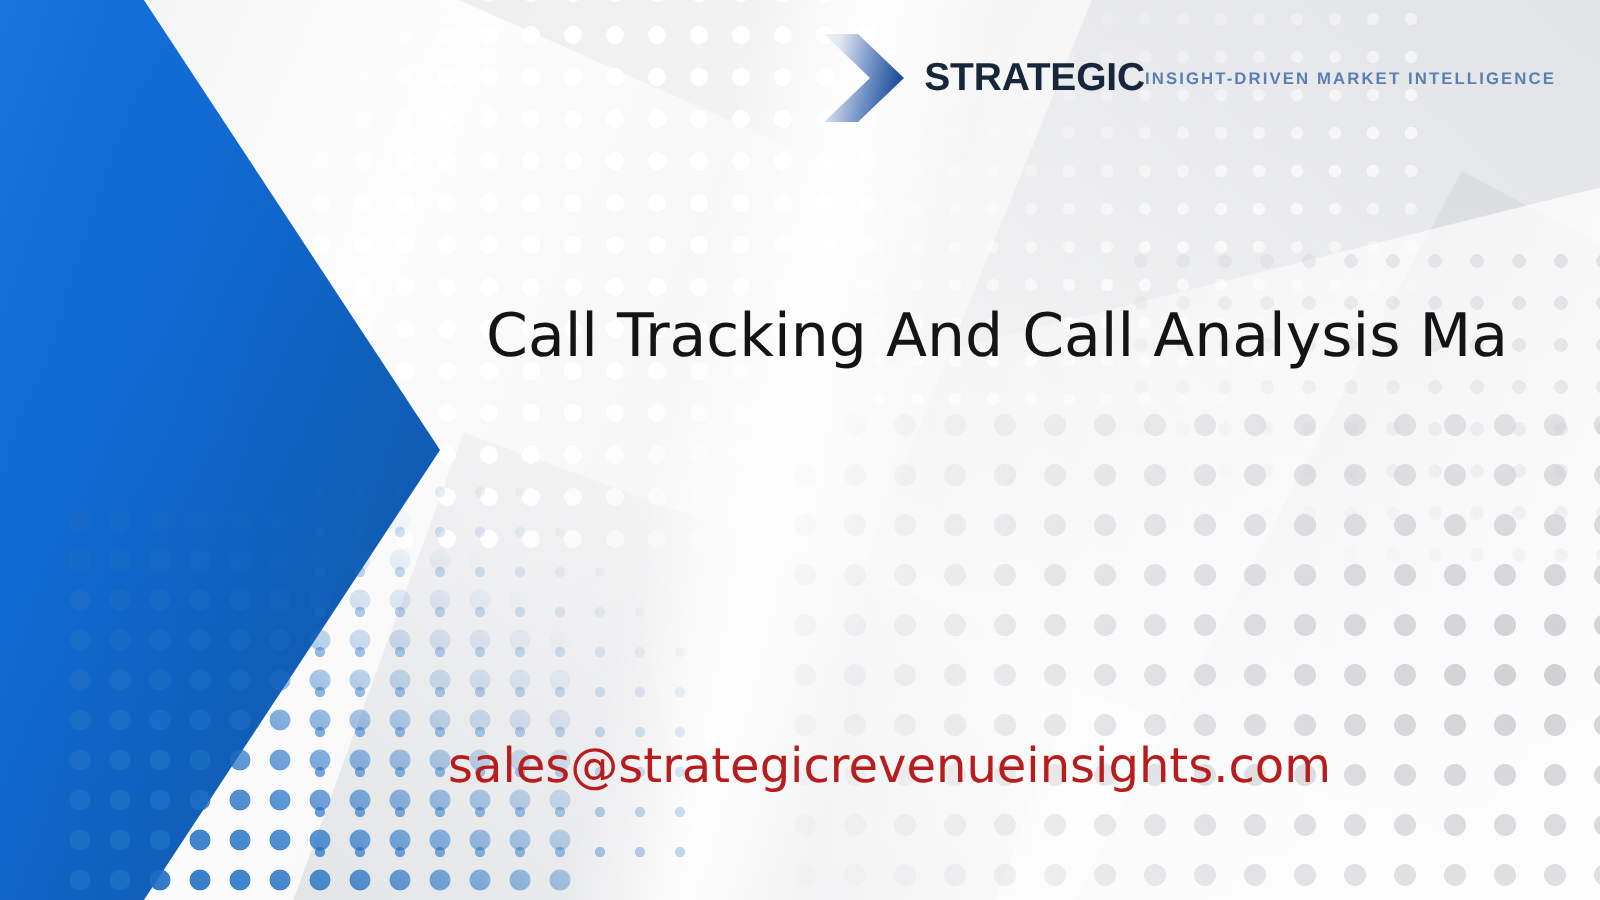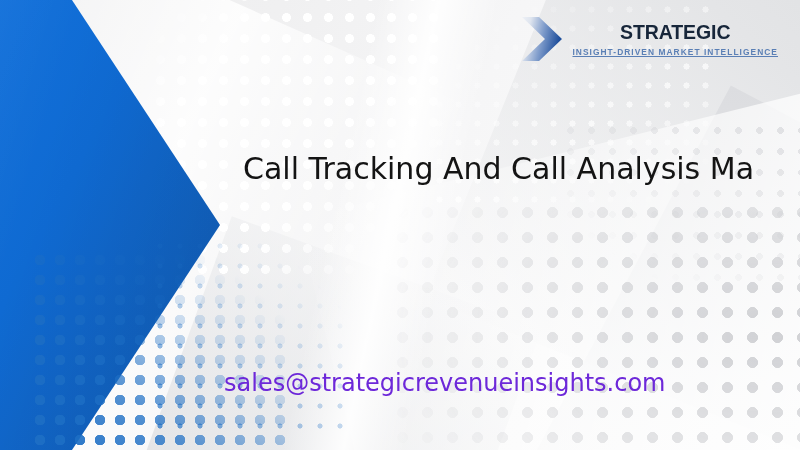--- a/index.html
+++ b/index.html
@@ -158,39 +158,38 @@
 
   
   .logo {
     position:absolute;
     right:22px; top:16px;
     display:flex;
     align-items:center;
     gap:9px;
   }
   .logo-mark { width:42px; height:46px; flex:0 0 auto; display:block; }
-  .logo-words { display:flex; flex-direction:column; align-items:center; }
+  .logo-words { display:flex; flex-direction:row; align-items:flex-start; }
   .logo-l1, .logo-l2 {
     font-family:"Liberation Sans", sans-serif;
     font-weight:bold;
     font-size:19.5px;
     line-height:20px;
     letter-spacing:-0.1px;
     color:#17263a;
     white-space:nowrap;
   }
   .logo-tag {
     margin-top:5px;
     font-family:"Liberation Sans", sans-serif;
     font-size:8.4px;
     font-weight:bold;
     letter-spacing:1.05px;
     color:#5a7fb5;
     white-space:nowrap;
-    text-decoration:underline;
   }
 
   
   .headline {
     position:absolute;
     left:243px; top:150px;
     width:620px;
     font-family:"DejaVu Sans", sans-serif;
     font-size:30px;
     line-height:38px;
@@ -199,21 +198,21 @@
     white-space:nowrap;
     overflow:hidden;
   }
   .email {
     position:absolute;
     left:224px; top:368px;
     font-family:"DejaVu Sans", sans-serif;
     font-size:24px;
     line-height:30px;
     font-weight:400;
-    color:#6d28d9;
+    color:#b91c1c;
     white-space:nowrap;
   }
 </style>
 </head>
 <body>
 
 <div id="slide">
 
   <div class="bg-base"></div>
   <div class="band band-a"></div>

